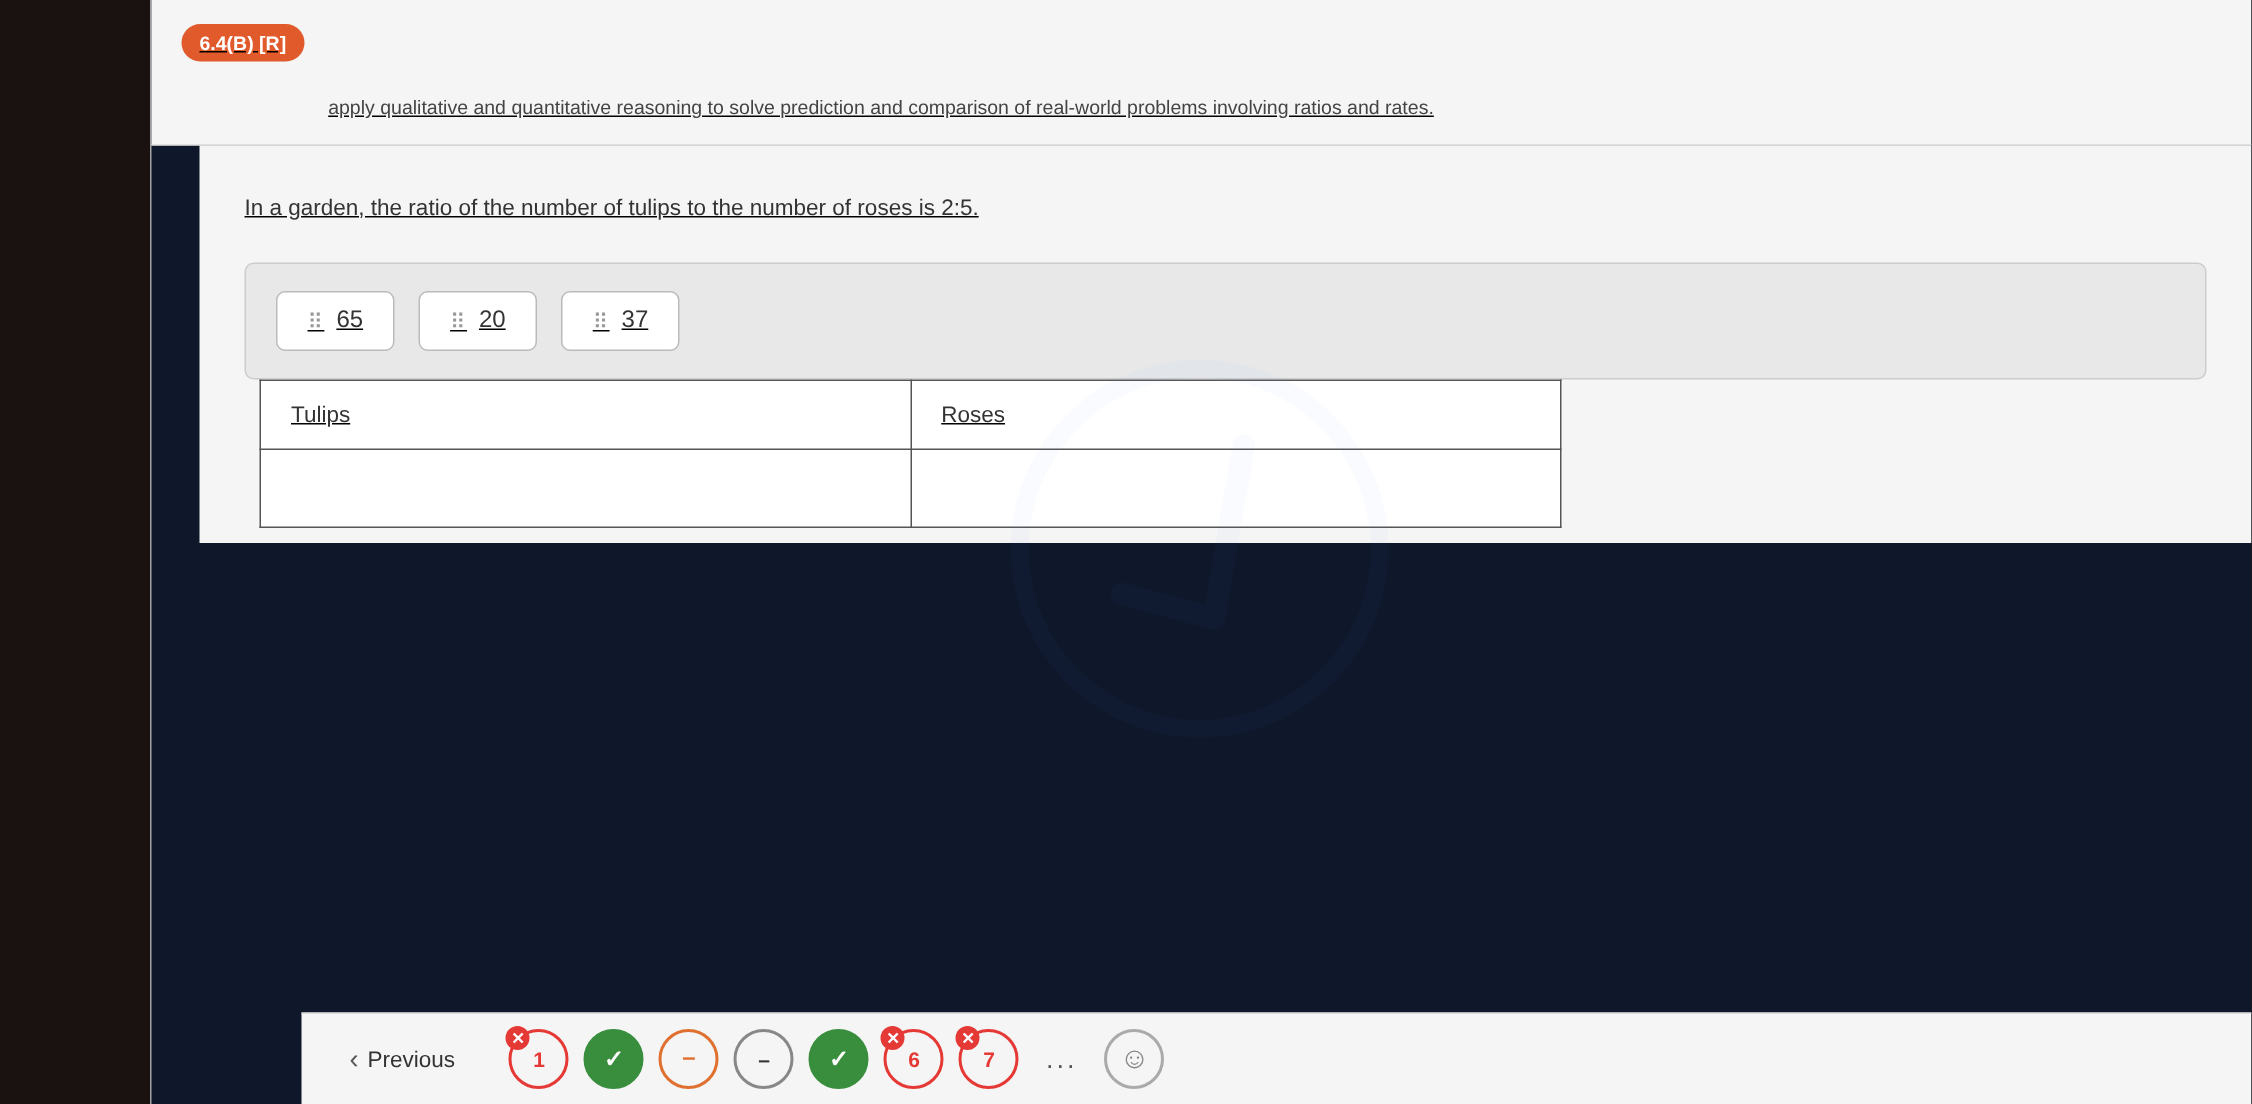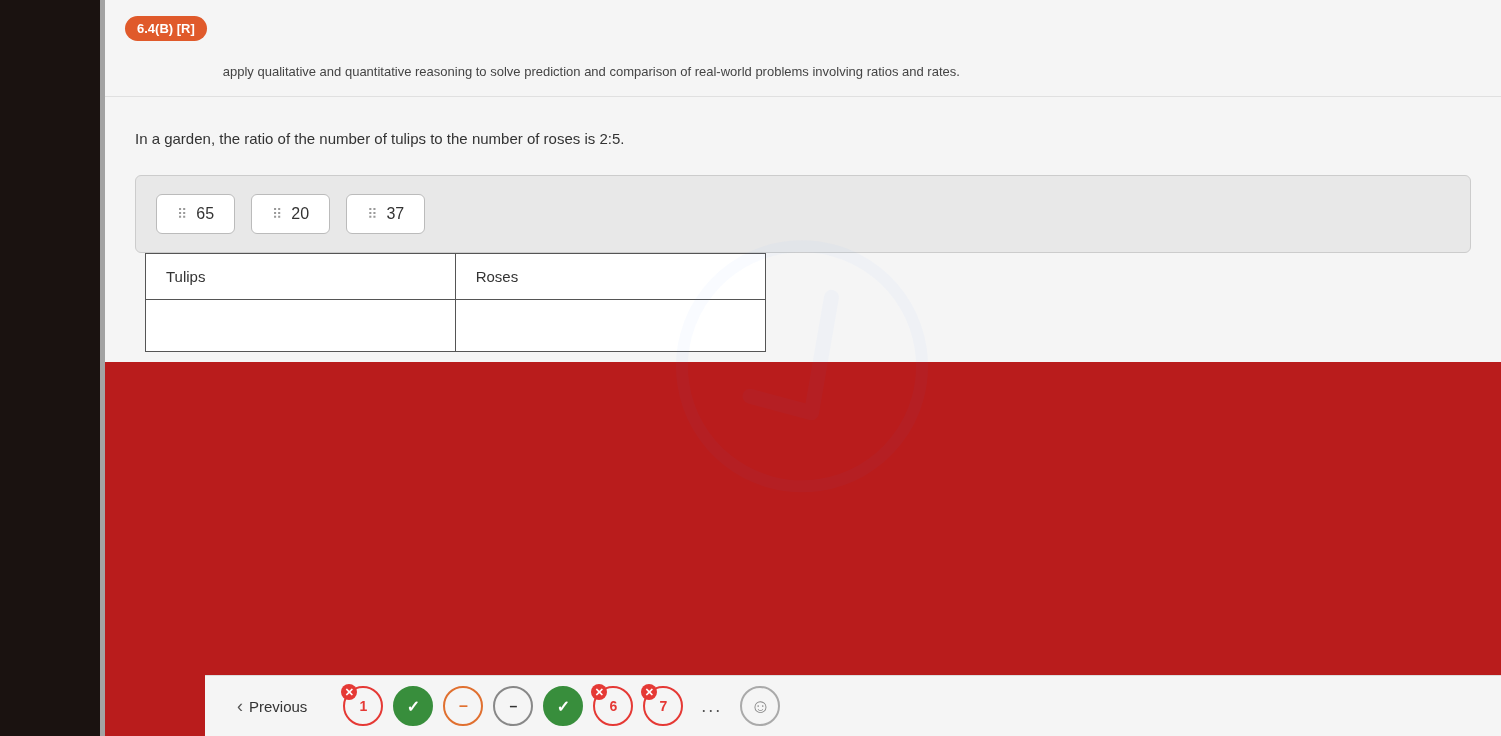--- a/index.html
+++ b/index.html
@@ -12,22 +12,23 @@
       overflow: hidden;
       position: relative;
     }
 
     .page-container {
       position: absolute;
       top: 0;
       left: 100px;
       right: 0;
       bottom: 0;
-      background: #b91c1c;
-      border-left: 5px solid #a3a3a3;
+      background: #0f172a;
+      border-left: 1px solid #a3a3a3;
+      text-decoration: underline;
     }
 
     .header-bar {
       display: flex;
       align-items: flex-start;
       padding: 14px 30px 14px 20px;
       background: #f5f5f5;
       border-bottom: 1px solid #e0e0e0;
       gap: 16px;
     }
@@ -47,20 +48,21 @@
     .standard-text {
       color: #444;
       font-size: 13px;
       line-height: 1.5;
       margin-top: 48px;
     }
 
     .content-area {
       padding: 30px 30px 10px 30px;
       background: #f5f5f5;
+      margin-left: 32px;
     }
 
     .problem-text {
       color: #333;
       font-size: 15px;
       line-height: 1.6;
       margin-bottom: 12px;
     }
 
     .answer-bank {
@@ -94,21 +96,21 @@
       letter-spacing: 1px;
     }
 
     .table-area {
       margin-top: 0;
       margin-left: 10px;
     }
 
     .ratio-table {
       border-collapse: collapse;
-      width: 621px;
+      width: 868px;
       background: white;
     }
 
     .ratio-table th {
       border: 1.5px solid #555;
       padding: 14px 20px;
       text-align: left;
       font-size: 15px;
       font-weight: 500;
       color: #333;

